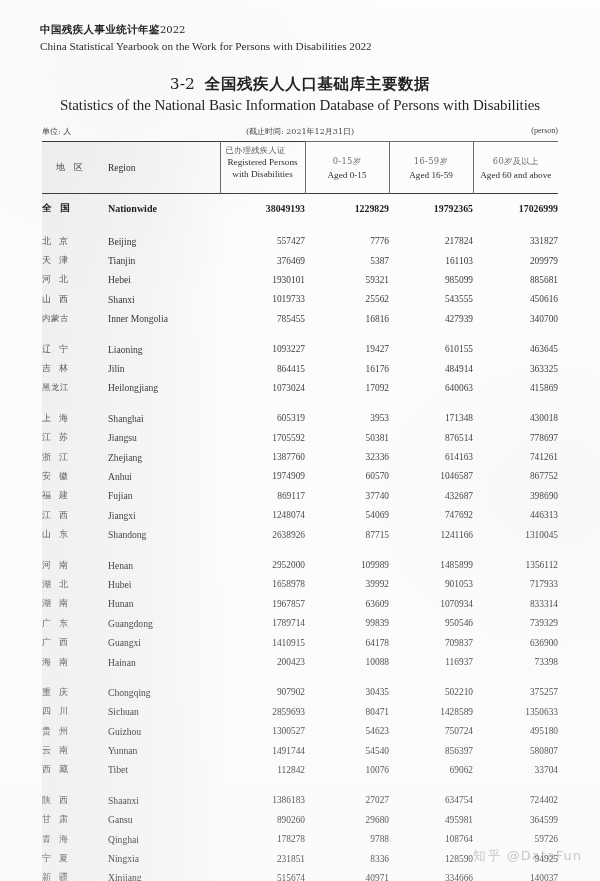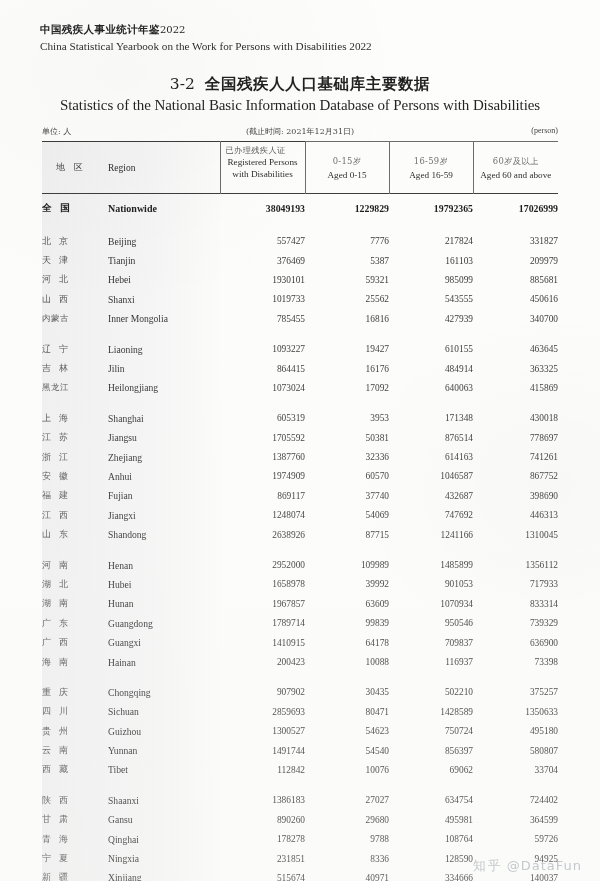--- a/index.html
+++ b/index.html
@@ -273,21 +273,21 @@
     background:
       radial-gradient(ellipse 70% 40% at 20% 8%, rgba(0,0,0,0.018), rgba(0,0,0,0) 70%),
       radial-gradient(ellipse 50% 30% at 92% 55%, rgba(0,0,0,0.015), rgba(0,0,0,0) 70%),
       linear-gradient(180deg, rgba(250,250,249,0.0) 0%, rgba(244,244,242,0.25) 100%);
   }
 
   
   .watermark {
     position: absolute;
     right: 18px;
-    bottom: 6px;
+    bottom: 16px;
     font-family: "DejaVu Sans", "Liberation Sans", sans-serif;
     font-size: 13px;
     color: rgba(120,130,142,0.42);
     letter-spacing: 1px;
     white-space: nowrap;
     pointer-events: none;
   }
   .watermark .wm-cn { letter-spacing: 2px; margin-right: 4px; }
 </style>
 </head>

